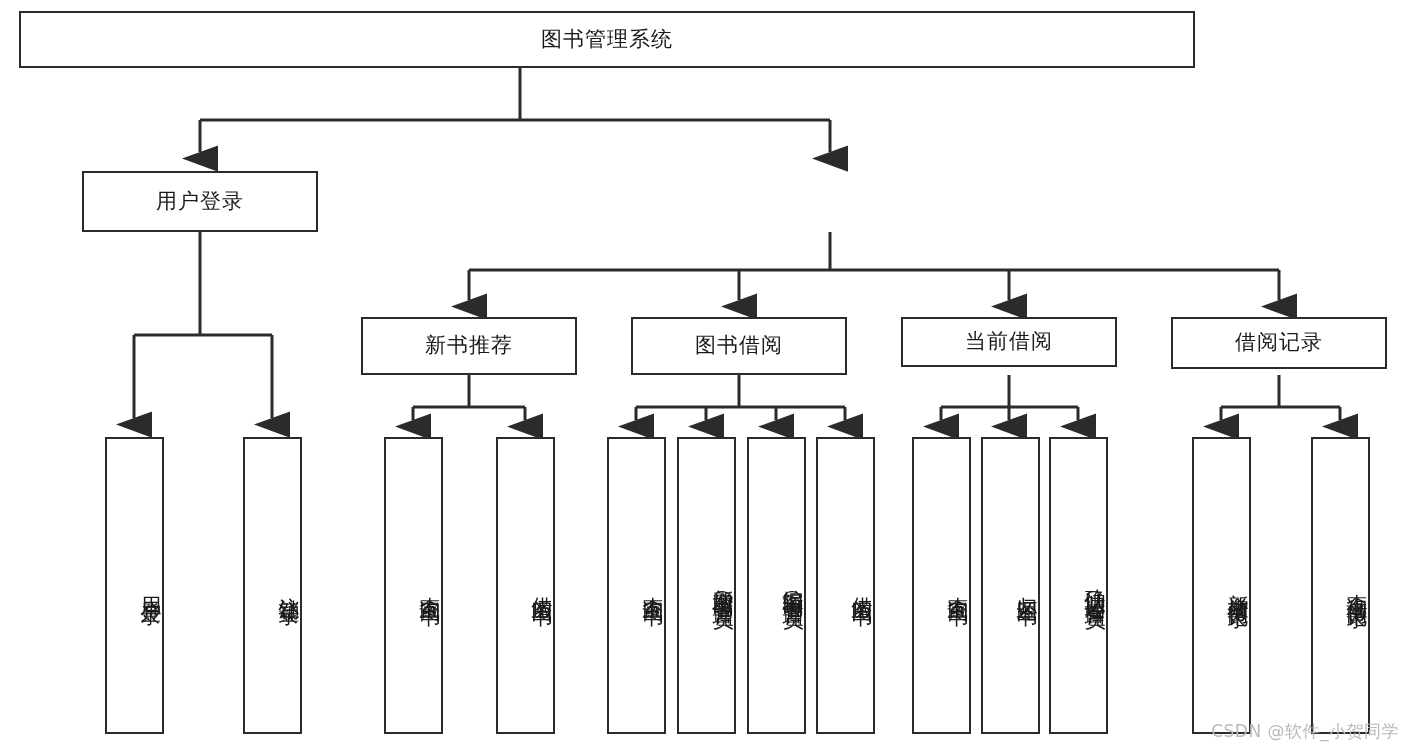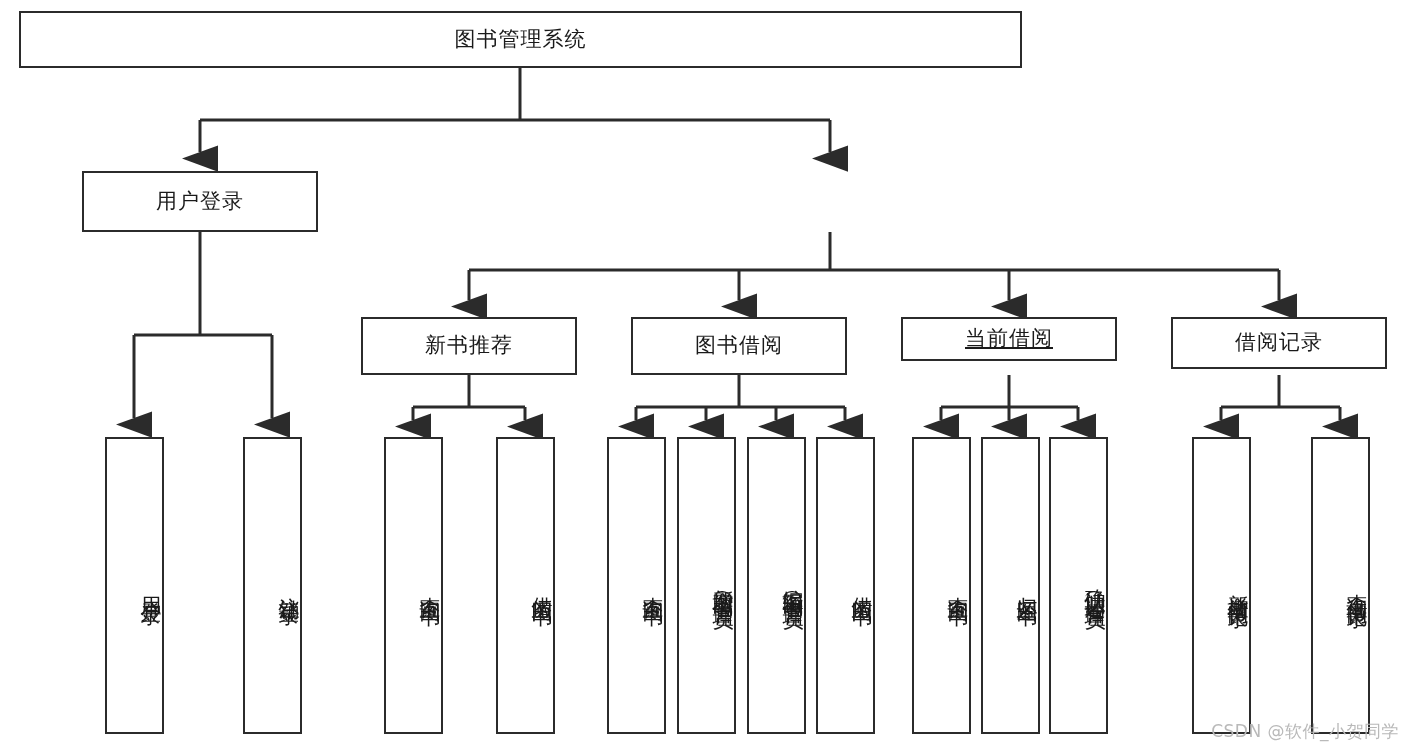--- a/index.html
+++ b/index.html
@@ -112,38 +112,38 @@
       <path d="M1009,407 L1009,420" marker-end="url(#arrow)"></path>
       <path d="M1078,407 L1078,420" marker-end="url(#arrow)"></path>
 
       <path d="M1279,375 L1279,407"></path>
       <path d="M1221,407 L1340,407"></path>
       <path d="M1221,407 L1221,420" marker-end="url(#arrow)"></path>
       <path d="M1340,407 L1340,420" marker-end="url(#arrow)"></path>
     </g>
   </svg>
 
-  <div class="node horizontal" style="left:19px; top:11px; width:1003px; height:57px;">
+  <div class="node horizontal" style="left:19px; top:11px; width:1176px; height:57px;">
     <span class="node-label">图书管理系统</span>
   </div>
 
   <div class="node horizontal" style="left:82px; top:171px; width:236px; height:61px;">
     <span class="node-label">用户登录</span>
   </div>
 
 
   <div class="node horizontal" style="left:361px; top:317px; width:216px; height:58px;">
     <span class="node-label">新书推荐</span>
   </div>
 
   <div class="node horizontal" style="left:631px; top:317px; width:216px; height:58px;">
     <span class="node-label">图书借阅</span>
   </div>
 
-  <div class="node horizontal" style="left:901px; top:317px; width:216px; height:44px;text-decoration:underline;">
+  <div class="node horizontal" style="left:901px; top:317px; width:216px; height:50px;">
     <span class="node-label">当前借阅</span>
   </div>
 
   <div class="node horizontal" style="left:1171px; top:317px; width:216px; height:52px;">
     <span class="node-label">借阅记录</span>
   </div>
 
   <div class="node vertical" style="left:105px; top:437px; width:59px; height:297px;">
     <span class="node-label">用户登录</span>
   </div>

